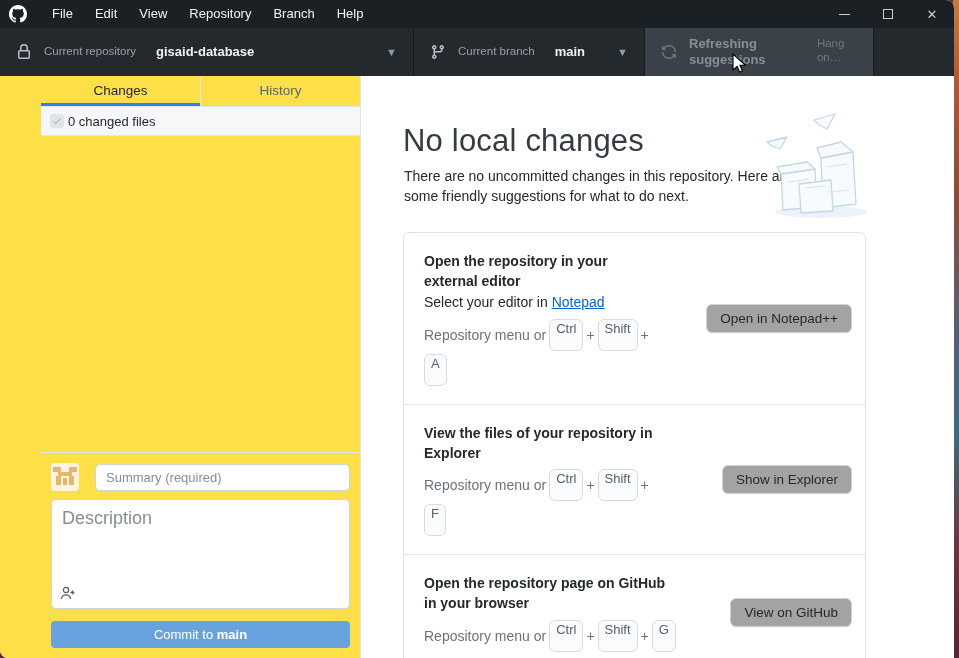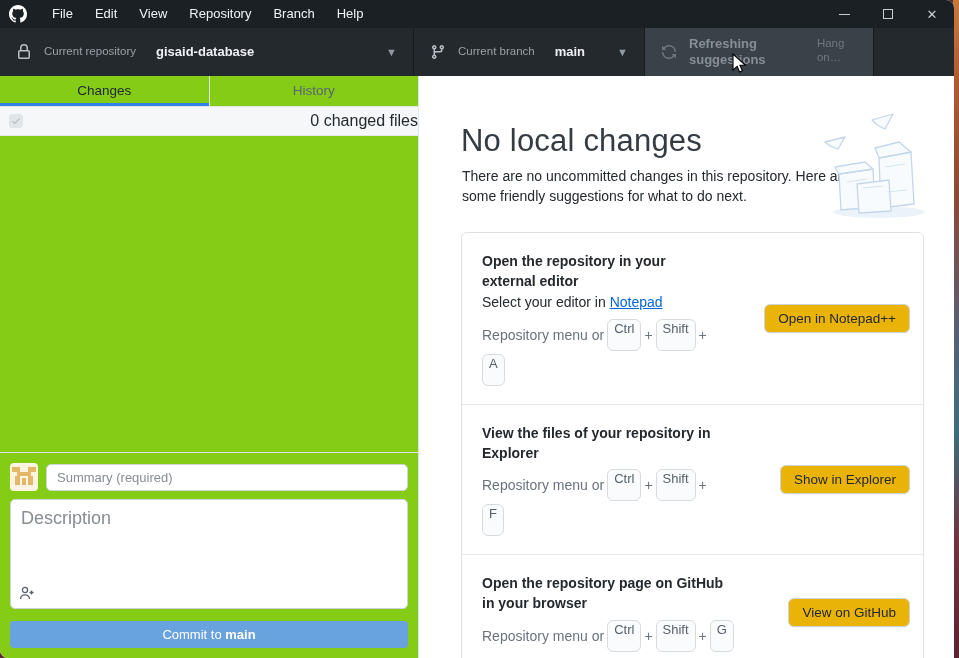--- a/index.html
+++ b/index.html
@@ -33,42 +33,42 @@
   .tb-refresh .tb-icon svg { fill:#6e767e; }
   .tb-text { display:flex; flex-direction:row; justify-content:center; line-height:1.25; min-width:0;gap:20px; }
   .tb-label { font-size:11.5px; color:#9ba0a6; }
   .tb-value { font-size:13px; font-weight:bold; color:#eef1f4; }
   .tb-refresh .tb-label-title { font-size:13px; font-weight:bold; color:#868e96; }
   .tb-refresh .tb-sub { font-size:11.5px; color:#70787f; }
   .tb-caret { margin-left:auto; color:#9199a1; font-size:11px; }
 
   
   .content { flex:1; display:flex; min-height:0; }
-  .sidebar { width:419px; flex:0 0 auto; border-right:1px solid #e1e4e8; display:flex; flex-direction:column; background:#84cc16; }
+  .sidebar { width:361px; flex:0 0 auto; border-right:1px solid #e1e4e8; display:flex; flex-direction:column; background:#fde047;padding-left:41px; }
   .mainarea { flex:1; position:relative; background:#ffffff; }
 
   
   .tabbar { height:31px; display:flex; border-bottom:1px solid #e1e4e8; flex:0 0 auto; }
   .tab { flex:1; text-align:center; font-size:13.5px; line-height:29px; color:#5a6570; position:relative; cursor:pointer; }
   .tab + .tab { border-left:1px solid #e1e4e8; }
   .tab.active { color:#24292e; }
   .tab.active::after { content:""; position:absolute; left:0; right:0; bottom:0; height:3px; background:#2f80e7; }
 
   
   .files-row { height:29px; background:#f5f7f9; border-bottom:1px solid #e6e9ec; position:relative; display:flex; align-items:center; flex:0 0 auto; }
   .checkbox-disabled { width:14px; height:14px; margin-left:9px; border-radius:3px; background:#e2e5e8;
     display:flex; align-items:center; justify-content:center; }
   .checkbox-disabled svg { width:10px; height:10px; fill:#aab1b8; }
-  .files-count { position:absolute; left:0; right:0; text-align:right; font-size:16px; color:#24292e;margin-left:27px; }
+  .files-count { position:absolute; left:0; right:0; text-align:left; font-size:13px; color:#24292e;margin-left:27px; }
 
   .sidebar-empty { flex:1; }
 
   
   .commit-box { border-top:1px solid #e1e4e8; padding:10px; flex:0 0 auto; }
-  .commit-row1 { display:flex; align-items:center; gap:8px; }
+  .commit-row1 { display:flex; align-items:center; gap:16px; }
   .avatar { width:28px; height:28px; border-radius:4px; overflow:hidden; flex:0 0 auto; }
   .summary-input { flex:1; height:27px; border:1px solid #cfd4d9; border-radius:5px; padding:0 10px;
     font-size:13px; font-family:"Liberation Sans", sans-serif; color:#24292e; outline:none; }
   .summary-input::placeholder { color:#878d93; }
   .desc-wrap { position:relative; margin-top:8px; }
   .desc-area { width:100%; height:110px; border:1px solid #cfd4d9; border-radius:5px; padding:8px 10px;
     font-size:18px; font-family:"Liberation Sans", sans-serif; color:#24292e; resize:none; outline:none; display:block; }
   .desc-area::placeholder { color:#878d93; }
   .person-add { position:absolute; left:9px; bottom:8px; width:16px; height:16px; }
   .person-add svg { width:16px; height:16px; stroke:#586069; fill:none; }
@@ -85,21 +85,21 @@
   .suggest-row { display:flex; align-items:center; justify-content:space-between; padding:18px 13px 18px 20px;gap:39px; }
   .suggest-row + .suggest-row { border-top:1px solid #e6e9ec; }
   .sr-left { min-width:0; padding-right:10px; }
   .sr-title { font-size:14px; font-weight:bold; color:#24292e; line-height:1.45; }
   .sr-line2 { font-size:14px; color:#24292e; line-height:1.5; }
   .sr-link { color:#0366d6; text-decoration:underline; cursor:pointer; }
   .sr-shortcut { font-size:14px; color:#6a737d; margin-top:6px; display:flex; align-items:center; flex-wrap:wrap; gap:3px; }
   .keycap { display:inline-block; border:1px solid #d8dbde; background:#fafbfc; border-radius:6px;
     padding:0 6px; height:32px; line-height:18px; font-size:13px; color:#57606a; }
   .plus-sep { color:#6a737d; }
-  .sr-btn { flex:0 0 auto; background:#eab308; border:1px solid #cfd3d6; border-radius:6px; padding:6px 13px;
+  .sr-btn { flex:0 0 auto; background:#a3a3a3; border:1px solid #cfd3d6; border-radius:6px; padding:6px 13px;
     font-size:13.5px; color:#24292e; font-family:"Liberation Sans", sans-serif; cursor:pointer;
     box-shadow:0 1px 0 rgba(27,31,35,0.04); white-space:nowrap; }
 
   
   .cursor { position:absolute; left:729px; top:53px; width:20px; height:22px; z-index:50; pointer-events:none; }
 </style>
 </head>
 <body>
 
 <div class="stage">

